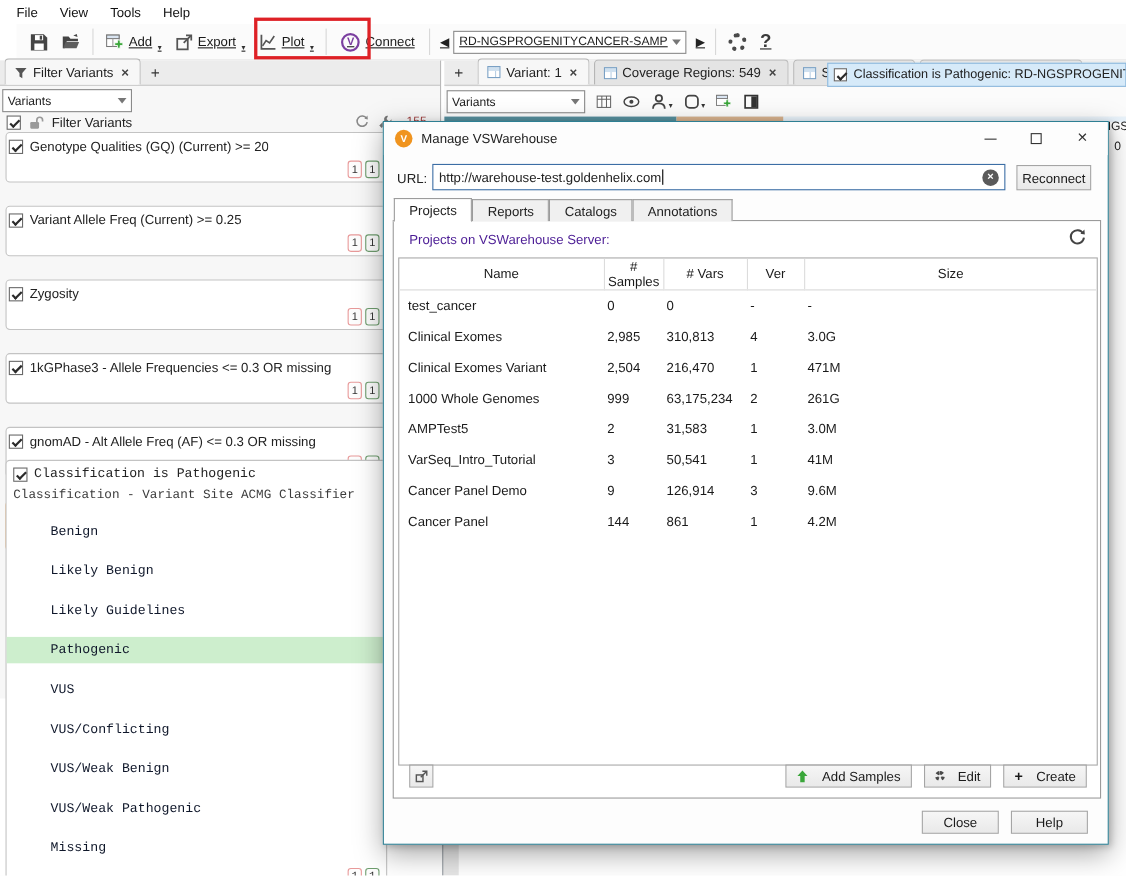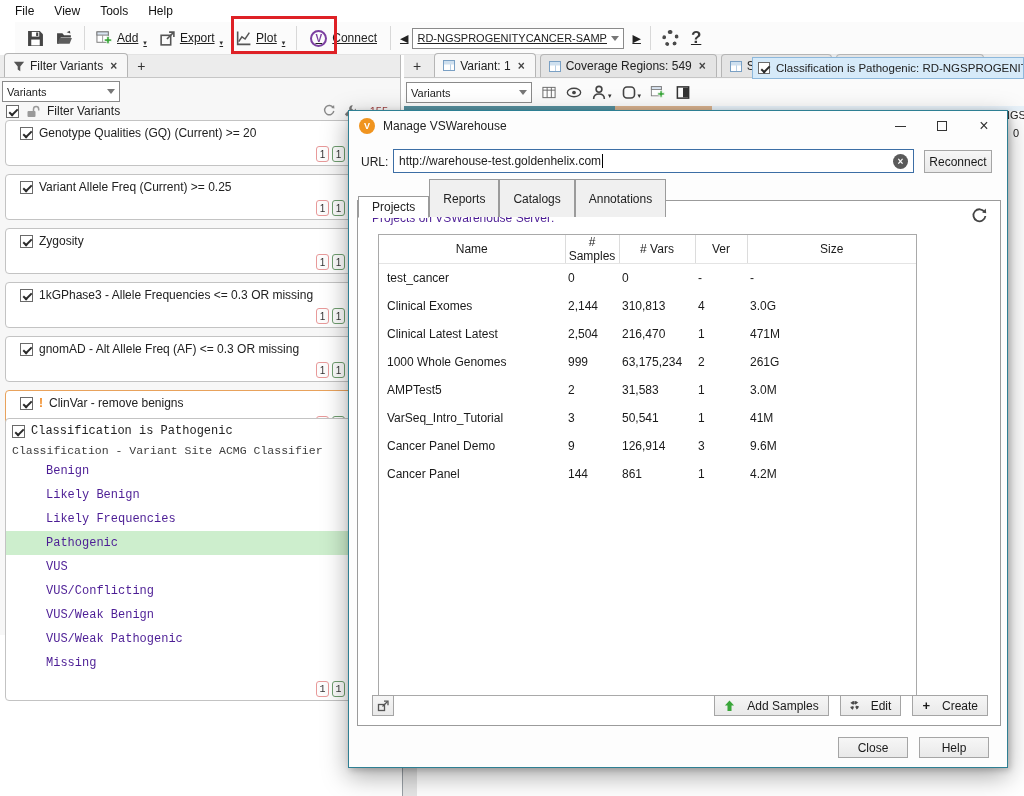--- a/index.html
+++ b/index.html
@@ -34,34 +34,34 @@
   .tab.active { background:#f7f7f7; height:24px; }
   .tclose { font-weight:bold; font-size:12px; color:#444; padding:0 2px; }
   .plus-tab { padding:0 9px; font-size:14px; color:#333; height:22px; display:flex; align-items:center; }
   .lp-combo { position:absolute; left:2px; top:26px; width:118px; }
   .lp-head { position:absolute; left:0; top:46px; width:100%; height:20px; display:flex; align-items:center; padding:0 12px 0 6px; gap:7px; }
   .lp-head .count { margin-left:6px; color:#a04040; font-size:11px; }
   .spacer { flex:1; }
   .cb { width:13px; height:13px; border:1px solid #6a6a6a; background:#fff; display:inline-block; position:relative; flex:none; }
   .cb.checked::after { content:""; position:absolute; left:2px; top:3px; width:7px; height:3px; border-left:2px solid #2b2b2b; border-bottom:2px solid #2b2b2b; transform:rotate(-45deg); }
   .cards { position:absolute; left:5px; top:65px; width:347px; }
-  .fcard { background:#fff; border:1px solid #c3c3c3; border-radius:4px; margin-bottom:8px; padding:5px 6px 3px 14px; position:relative; }
+  .fcard { background:#fff; border:1px solid #c3c3c3; border-radius:4px; margin-bottom:21px; padding:5px 6px 3px 2px; position:relative; }
   .fcard-head { display:flex; align-items:center; gap:6px; }
   .flabel { white-space:nowrap; overflow:hidden; }
   .warn { display:none; }
   .fcard.warning { border-color:#e8a25c; }
   .fcard.warning .warn { display:inline; color:#f08a24; font-weight:bold; font-size:12px; }
   .badges { display:flex; justify-content:flex-end; gap:3px; margin-top:6px; }
   .badge { min-width:13px; height:16px; border-radius:3px; background:#fdfdfd; font-size:10px; color:#333; display:flex; align-items:center; justify-content:center; padding:0 2px; }
   .badge.fail { border:1px solid #e89a9a; }
   .badge.pass { border:1px solid #6f9e6f; }
   .ccard { background:#fff; border:1px solid #c3c3c3; border-radius:4px; padding:5px 0 3px 0;font-family:Liberation Mono, monospace; }
   .ccard .fcard-head { padding:0 6px; }
   .csub { padding:6px 6px 2px 2px; color:#3c3c3c; font-size:11.5px; margin-left:4px; }
-  .copt { height:24px; line-height:24px; padding-left:40px; color:#4c1d95; }
+  .copt { height:24px; line-height:24px; padding-left:40px; color:#0f172a;margin-top:12px; }
   .copt.selected { background:#cdeecd; }
   .ccard .badges { padding:0 6px; }
 
   
   .right-panel { left:404px; top:55px; width:620px; height:55px; background:#f7f7f7; }
   .rp-toolbar { position:absolute; left:0; top:24px; width:100%; height:27px; display:flex; align-items:center; gap:9px; background:#fbfbfb; padding-left:2px; }
   .rp-combo { width:126px; }
   .icon15 { width:16px; height:15px; display:inline-block; }
   .filter-bar { position:absolute; left:348px; top:2px; width:272px; height:22px; background:#d6eaf9; border:1px solid #8db8dc; display:flex; align-items:center; gap:6px; padding:0 5px; overflow:hidden; }
   .filter-bar .cb { width:12px; height:12px; }
@@ -83,26 +83,26 @@
   .winbtn .min { width:11px; height:1px; background:#333; display:inline-block; }
   .winbtn .max { width:10px; height:10px; border:1px solid #333; display:inline-block; }
   .winbtn.close { font-size:16px; }
   .durl { position:absolute; left:12px; top:44px; display:flex; align-items:center; gap:8px; }
   .urlinput { position:absolute; left:44px; top:38px; width:521px; height:24px; border:1px solid #3c6ea5; background:#fff; display:flex; align-items:center; padding:0 24px 0 5px; }
   .urlinput .caret { width:1px; height:14px; background:#000; margin-left:1px; }
   .clearbtn { position:absolute; right:5px; top:4px; width:15px; height:15px; border-radius:50%; background:#5a5a5a; color:#fff; font-size:10px; font-weight:bold; display:flex; align-items:center; justify-content:center; }
   .btn { border:1px solid #a5a5a5; background:linear-gradient(#f6f6f6,#e9e9e9); display:flex; align-items:center; justify-content:center; gap:5px; font-size:12px; color:#1a1a1a; }
   .reconnect { position:absolute; left:575px; top:39px; width:68px; height:23px; }
   .dtabs { position:absolute; left:9px; top:68px; display:flex; align-items:flex-end; z-index:2; }
-  .dtab { height:38px; padding:0 13px; display:flex; align-items:center; background:#f0f0f0; border:1px solid #9b9b9b; border-bottom:none; margin-right:0; }
+  .dtab { height:20px; padding:0 13px; display:flex; align-items:center; background:#f0f0f0; border:1px solid #9b9b9b; border-bottom:none; margin-right:0; }
   .dtab.active { background:#fff; height:22px; border-bottom:1px solid #fff; position:relative; top:1px; }
   .dpage { position:absolute; left:8px; top:89px; width:644px; height:526px; background:#fff; border:1px solid #9b9b9b; }
   .dcaption { position:absolute; left:14px; top:10px; color:#4c1d95; }
   .drefresh { position:absolute; right:12px; top:6px; width:18px; height:18px; }
-  .table-box { position:absolute; left:20px; top:33px; width:539px; height:462px; border:1px solid #a9a9a9; background:#fff; overflow:hidden; }
+  .table-box { position:absolute; left:4px; top:33px; width:636px; height:462px; border:1px solid #a9a9a9; background:#fff; overflow:hidden; }
   table.ptable { width:100%; border-collapse:collapse; }
   .ptable th { font-weight:normal; height:21px; text-align:center; border-right:1px solid #dcdcdc; border-bottom:1px solid #e4e4e4; color:#1a1a1a; }
   .ptable th:last-child { border-right:none; }
   .ptable td { height:28px; padding-left:3px; color:#1a1a1a; }
   .ptable td:first-child { padding-left:8px; }
   .ext-btn { position:absolute; left:14px; bottom:9px; width:22px; height:21px; }
   .action-btns { position:absolute; right:12px; bottom:9px; display:flex; gap:11px; }
   .abtn { height:21px; padding:0 9px;gap:12px; }
   .minigear { width:9px; height:9px; border:3px dotted #4a4a4a; border-radius:50%; background:#efefef; }
   .dfooter { position:absolute; right:18px; top:626px; display:flex; gap:11px; }
@@ -286,21 +286,21 @@
   <div class="ccard abs" style="left:5px; top:363px; width:347px;">
     <div class="fcard-head">
       <span class="cb checked"></span>
       <span class="flabel">Classification is Pathogenic</span>
     </div>
     <div class="csub">Classification - Variant Site ACMG Classifier</div>
     <div>
 
     <div class="copt">Benign</div>
         <div class="copt">Likely Benign</div>
-        <div class="copt">Likely Frequencies</div>
+        <div class="copt">Likely Guidelines</div>
         <div class="copt selected">Pathogenic</div>
         <div class="copt">VUS</div>
         <div class="copt">VUS/Conflicting</div>
         <div class="copt">VUS/Weak Benign</div>
         <div class="copt">VUS/Weak Pathogenic</div>
         <div class="copt">Missing</div>
       </div>
     <div class="badges">
       <span class="badge fail">1</span>
       <span class="badge pass">1</span>
@@ -442,27 +442,27 @@
 
         <tr>
               <td>test_cancer</td>
               <td>0</td>
               <td>0</td>
               <td>-</td>
               <td>-</td>
             </tr>
             <tr>
               <td>Clinical Exomes</td>
-              <td>2,144</td>
+              <td>2,985</td>
               <td>310,813</td>
               <td>4</td>
               <td>3.0G</td>
             </tr>
             <tr>
-              <td>Clinical Latest Latest</td>
+              <td>Clinical Exomes Variant</td>
               <td>2,504</td>
               <td>216,470</td>
               <td>1</td>
               <td>471M</td>
             </tr>
             <tr>
               <td>1000 Whole Genomes</td>
               <td>999</td>
               <td>63,175,234</td>
               <td>2</td>

